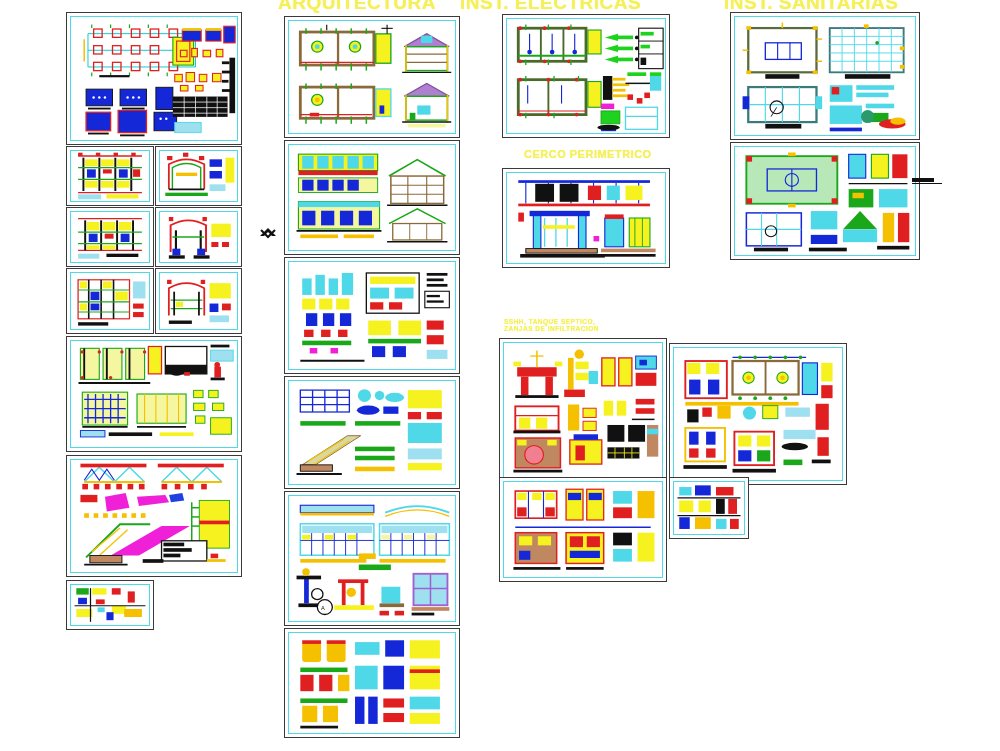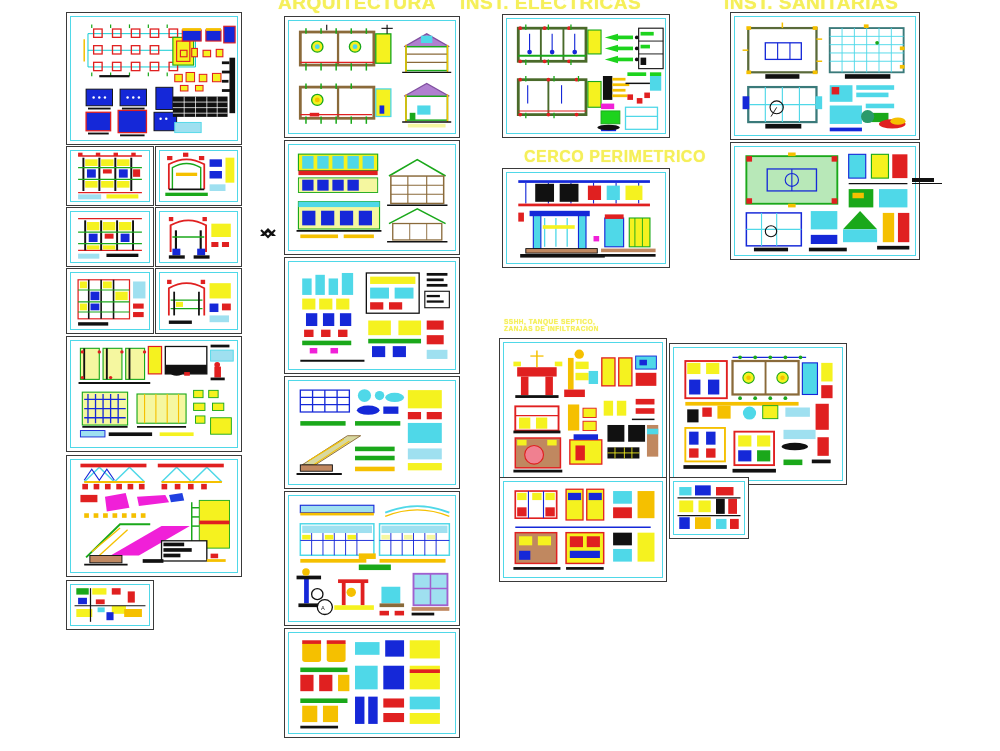--- a/index.html
+++ b/index.html
@@ -17,21 +17,21 @@
   .sec-title{
     position:absolute;
     color:#f5ef5a;
     font-weight:bold;
     letter-spacing:0.5px;
     white-space:nowrap;
     text-shadow:0 0 1px #f7f26a;
     line-height:1.05;
   }
   .t-big{font-size:19px;}
-  .t-mid{font-size:16px;}
+  .t-mid{font-size:11px;}
   .t-small{font-size:6.5px;font-weight:bold;}
 
   
   .frame{
     position:absolute;
     background:#ffffff;
     border:1.5px solid #3a3a3a;
     box-sizing:border-box;
     overflow:hidden;
   }

